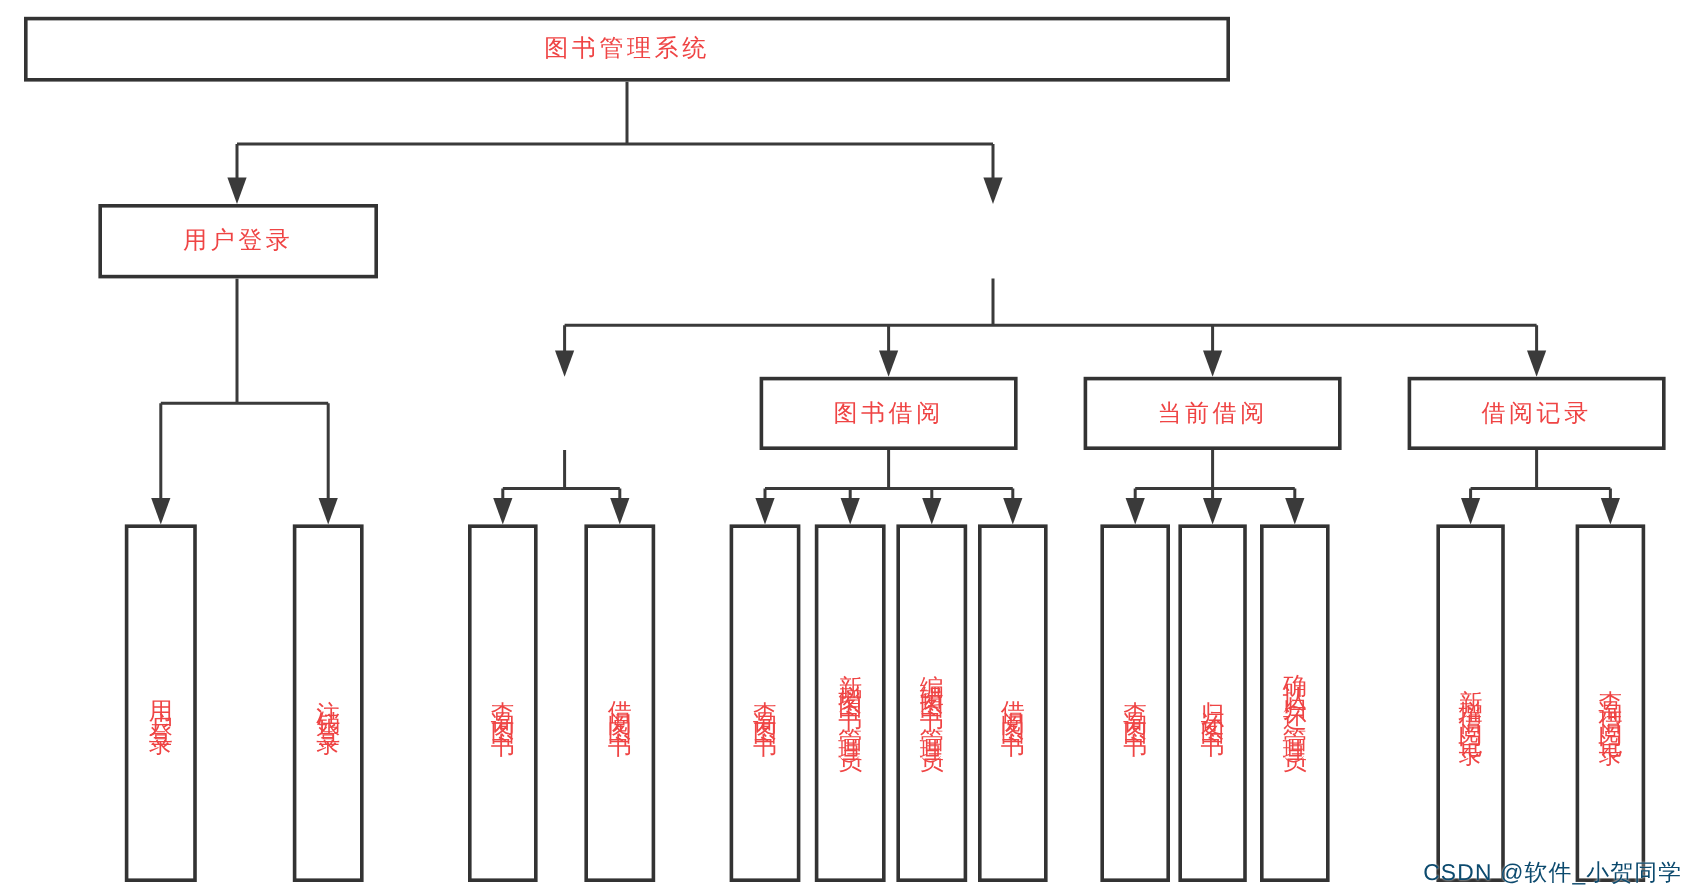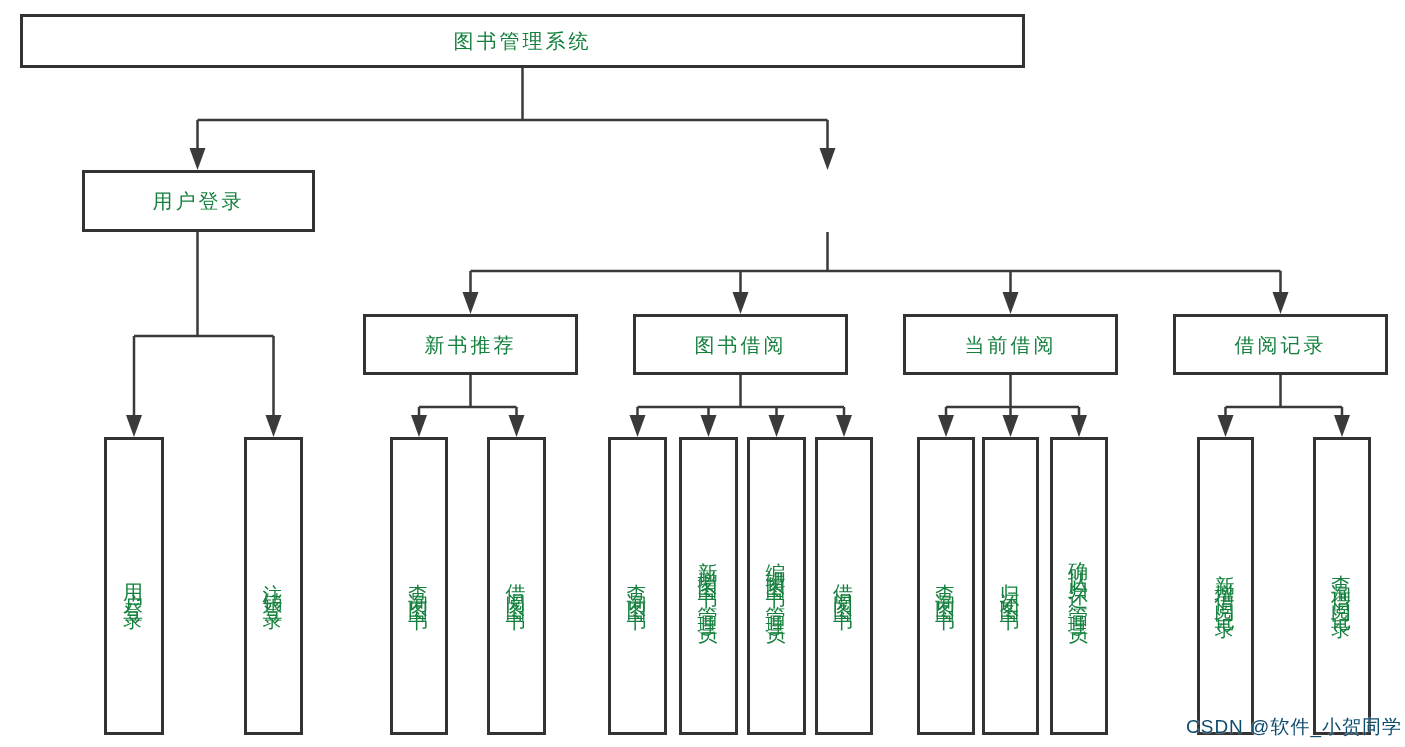--- a/index.html
+++ b/index.html
@@ -5,21 +5,21 @@
   html,body{margin:0;padding:0;background:#ffffff;}
   #canvas{
     position:relative;width:1405px;height:747px;background:#ffffff;overflow:hidden;
     font-family:"Liberation Sans", sans-serif;color:#1c1c1c;
   }
   #connectors{position:absolute;left:0;top:0;z-index:1;}
   .box{
     position:absolute;z-index:2;box-sizing:border-box;
     border:3px solid #333333;background:#ffffff;
     display:flex;align-items:center;justify-content:center;
-    text-align:center;color:#15803d;
+    text-align:center;color:#ef4444;
   }
   .h-box{font-size:20px;letter-spacing:3px;line-height:1.2;}
   .v-box{
     font-size:20px;letter-spacing:9px;
     writing-mode:vertical-lr;text-orientation:mixed;
   }
   #watermark{
     position:absolute;z-index:3;left:1186px;top:714px;
     font-size:19px;letter-spacing:1px;color:#0c4a6e;
     text-shadow:0 0 2px #ffffff;white-space:nowrap;
@@ -57,21 +57,20 @@
       <polygon points="1071,415 1087,415 1079,437"></polygon>
       <polygon points="1217.5,415 1233.5,415 1225.5,437"></polygon>
       <polygon points="1334,415 1350,415 1342,437"></polygon>
     </g>
   </svg>
 
   <div class="box h-box" style="left:20px;top:14px;width:1005px;height:54px;">图书管理系统</div>
 
   <div class="box h-box" style="left:82px;top:170px;width:233px;height:62px;">用户登录</div>
 
-  <div class="box h-box" style="left:363px;top:314px;width:215px;height:61px;">新书推荐</div>
   <div class="box h-box" style="left:633px;top:314px;width:215px;height:61px;">图书借阅</div>
   <div class="box h-box" style="left:903px;top:314px;width:215px;height:61px;">当前借阅</div>
   <div class="box h-box" style="left:1173px;top:314px;width:215px;height:61px;text-align:right;">借阅记录</div>
 
   <div class="box v-box" style="left:104px;top:437px;width:60px;height:298px;">用户登录</div>
   <div class="box v-box" style="left:244px;top:437px;width:59px;height:298px;">注销登录</div>
 
   <div class="box v-box" style="left:390px;top:437px;width:58px;height:298px;">查询图书</div>
   <div class="box v-box" style="left:487px;top:437px;width:59px;height:298px;">借阅图书</div>
 

